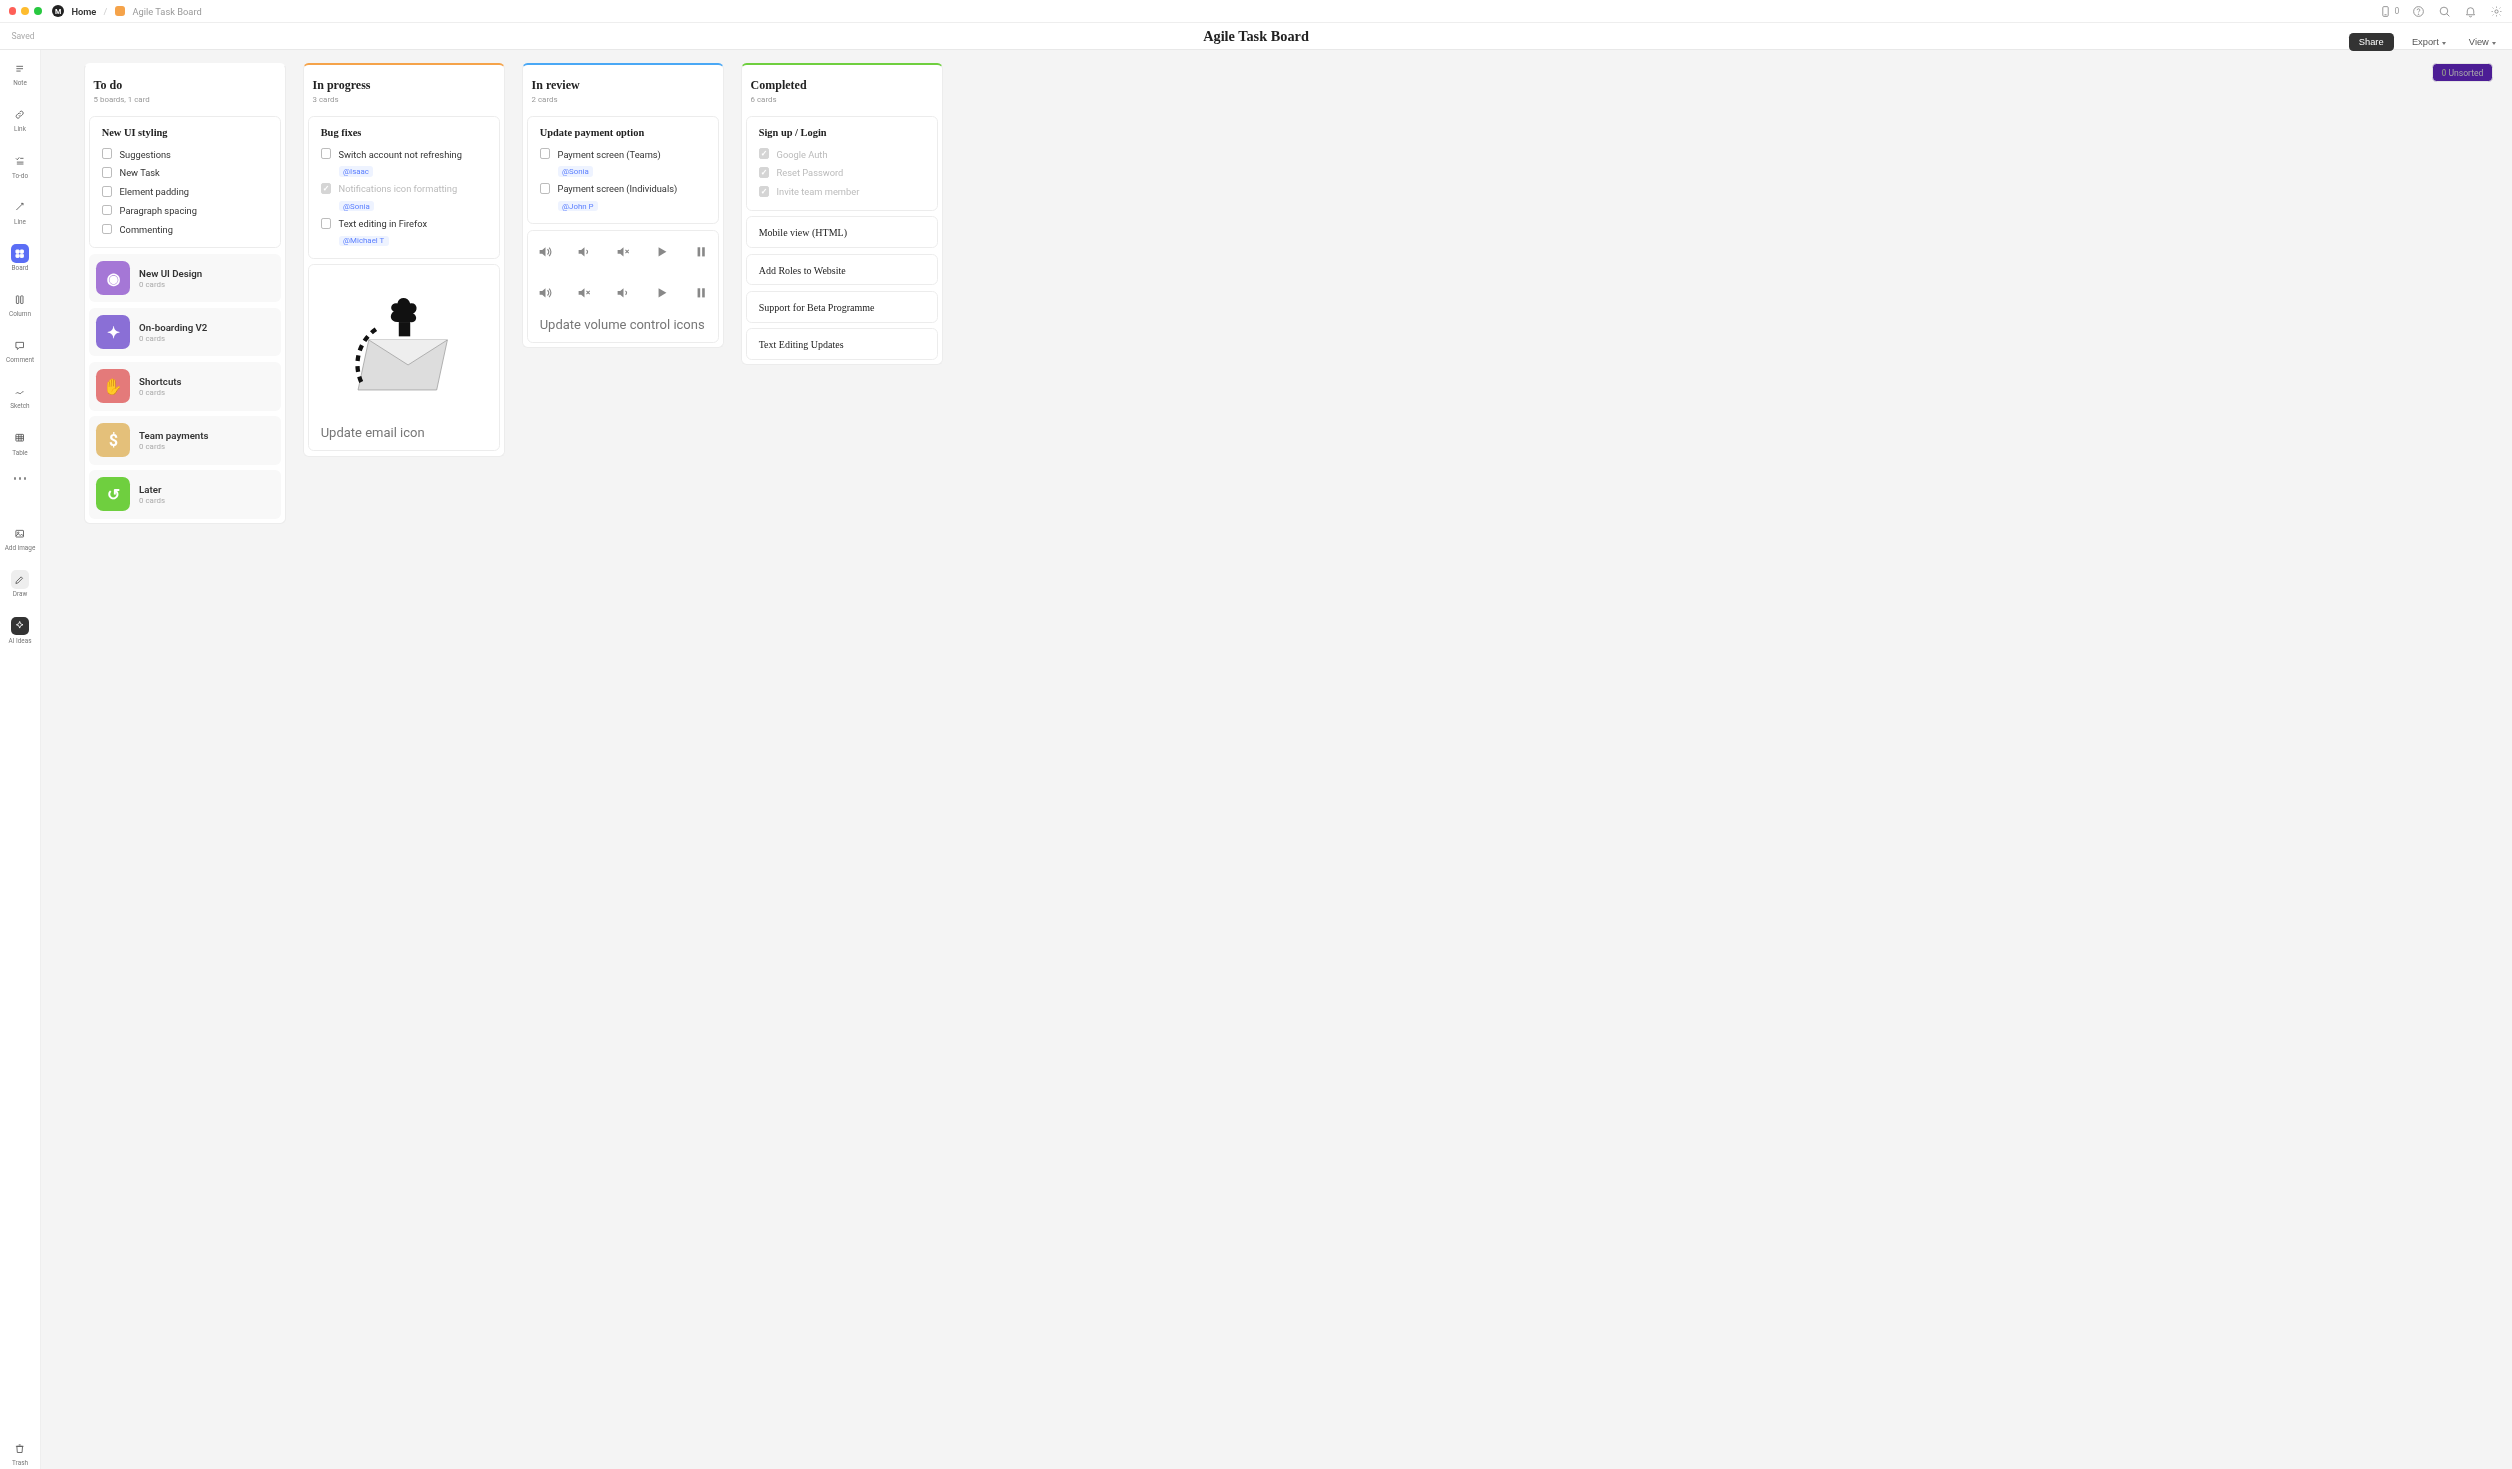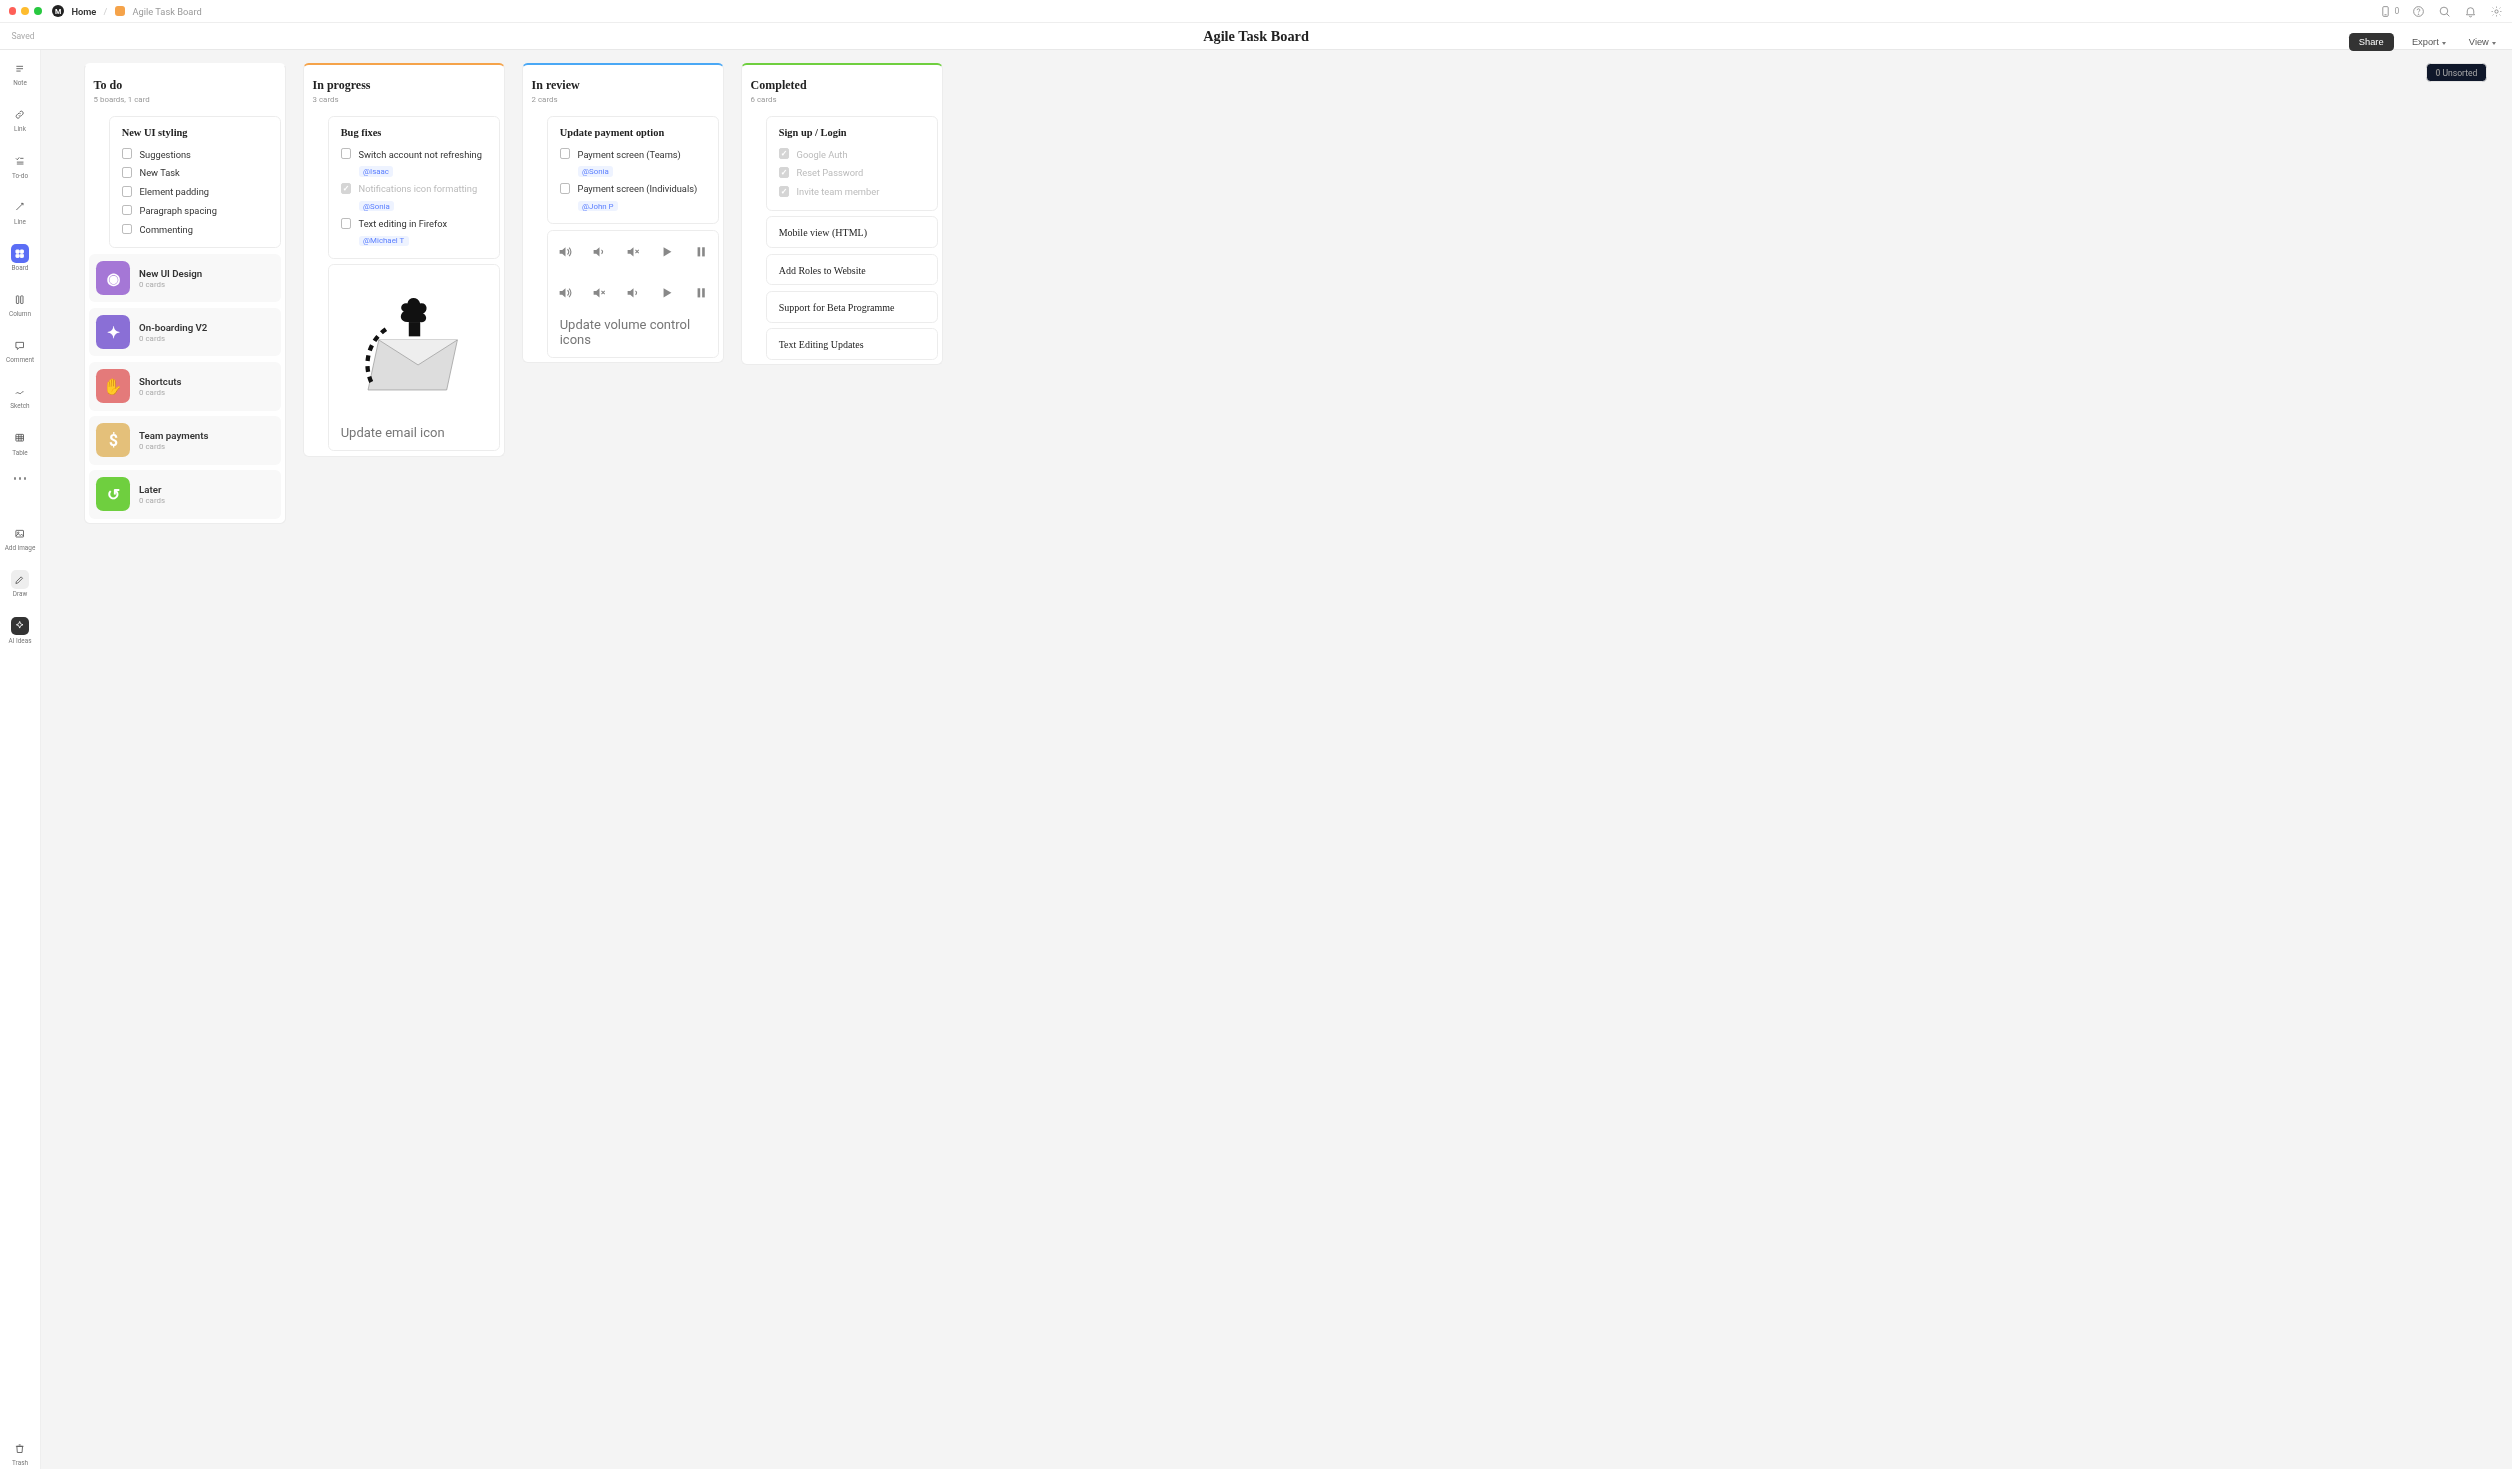--- a/index.html
+++ b/index.html
@@ -38,35 +38,35 @@
 .side-ico { width: 18.6px; height: 18.6px; border-radius: 5px; display: flex; align-items: center; justify-content: center; }
 .side-item.active .side-ico { background: #5b6ef5; }
 .side-ico svg { width: 11.4px; height: 11.4px; stroke: #555; fill: none; stroke-width: 1.8; }
 .side-item.active .side-ico svg { stroke: #fff; fill: #fff; }
 .side-gap { flex: 1; }
 .side-more { display: flex; gap: 2.1px; padding: 4.3px; }
 .side-more span { width: 2.9px; height: 2.9px; border-radius: 50%; background: #888; }
 
 
 .canvas { flex: 1; overflow: auto; padding: 13px 14.3px 29px 43px; position: relative; }
-.unsorted { position: absolute; top: 13px; right: 25px; background: #0f172a; border: 0.7px solid #e4e4e4; border-radius: 4.3px; padding: 3.6px 8.6px; font-size: 8.6px; color: #aaa; }
+.unsorted { position: absolute; top: 13px; right: 19px; background: #4c1d95; border: 0.7px solid #e4e4e4; border-radius: 4.3px; padding: 3.6px 8.6px; font-size: 8.6px; color: #aaa; }
 .unsorted b { color: #888; font-weight: 600; margin-right: 2.1px; }
 
 .cols { display: flex; gap: 17px; align-items: flex-start; }
 .col { width: 202px; background: #fff; border: 0.7px solid #ececec; border-radius: 5.7px; overflow: hidden; display: flex; flex-direction: column; }
 .col-top { border-top: 2.9px solid transparent; }
 .col-top.orange { border-top-color: #f5a34a; }
 .col-top.blue { border-top-color: #4aa8f5; }
 .col-top.green { border-top-color: #6fcf3f; }
 .col-head { padding: 13px 8.6px 7.2px; text-align: left; }
 .col-title { font-family: Georgia, serif; font-weight: 700; font-size: 12px; color: #222; }
 .col-sub { font-size: 7.9px; color: #999; margin-top: 2.1px; }
 .col-body { padding: 4.3px; display: flex; flex-direction: column; gap: 5.7px; }
 
-.card { background: #fff; border: 0.7px solid #ececec; border-radius: 5.7px; padding: 10px 11.4px 8.6px; margin-left: 20px; }
+.card { background: #fff; border: 0.7px solid #ececec; border-radius: 5.7px; padding: 10px 11.4px 8.6px; }
 .card-title { font-family: Georgia, serif; font-weight: 700; font-size: 10.4px; margin-bottom: 7.2px; color: #222; }
 .card-title.small { font-family: Liberation Serif, serif; font-weight: 500; font-size: 10px; margin-bottom: 0; }
 
 .check-row { display: flex; align-items: flex-start; gap: 7.2px; padding: 2.9px 0; font-size: 9.3px; }
 .check-row .txt { flex: 1; line-height: 1.4; }
 .check-row.done .txt { color: #bbb; }
 .cbox { width: 10.7px; height: 10.7px; border: 1.1px solid #bbb; border-radius: 2.1px; flex-shrink: 0; margin-top: 0.7px; display: inline-flex; align-items: center; justify-content: center; }
 .cbox.checked { background: #d5d5d5; border-color: #d5d5d5; }
 .cbox.checked::after { content: "✓"; color: #fff; font-size: 7.9px; font-weight: 700; }
 .mention { margin-left: 18px; margin-top: 1.4px; margin-bottom: 2.9px; }

